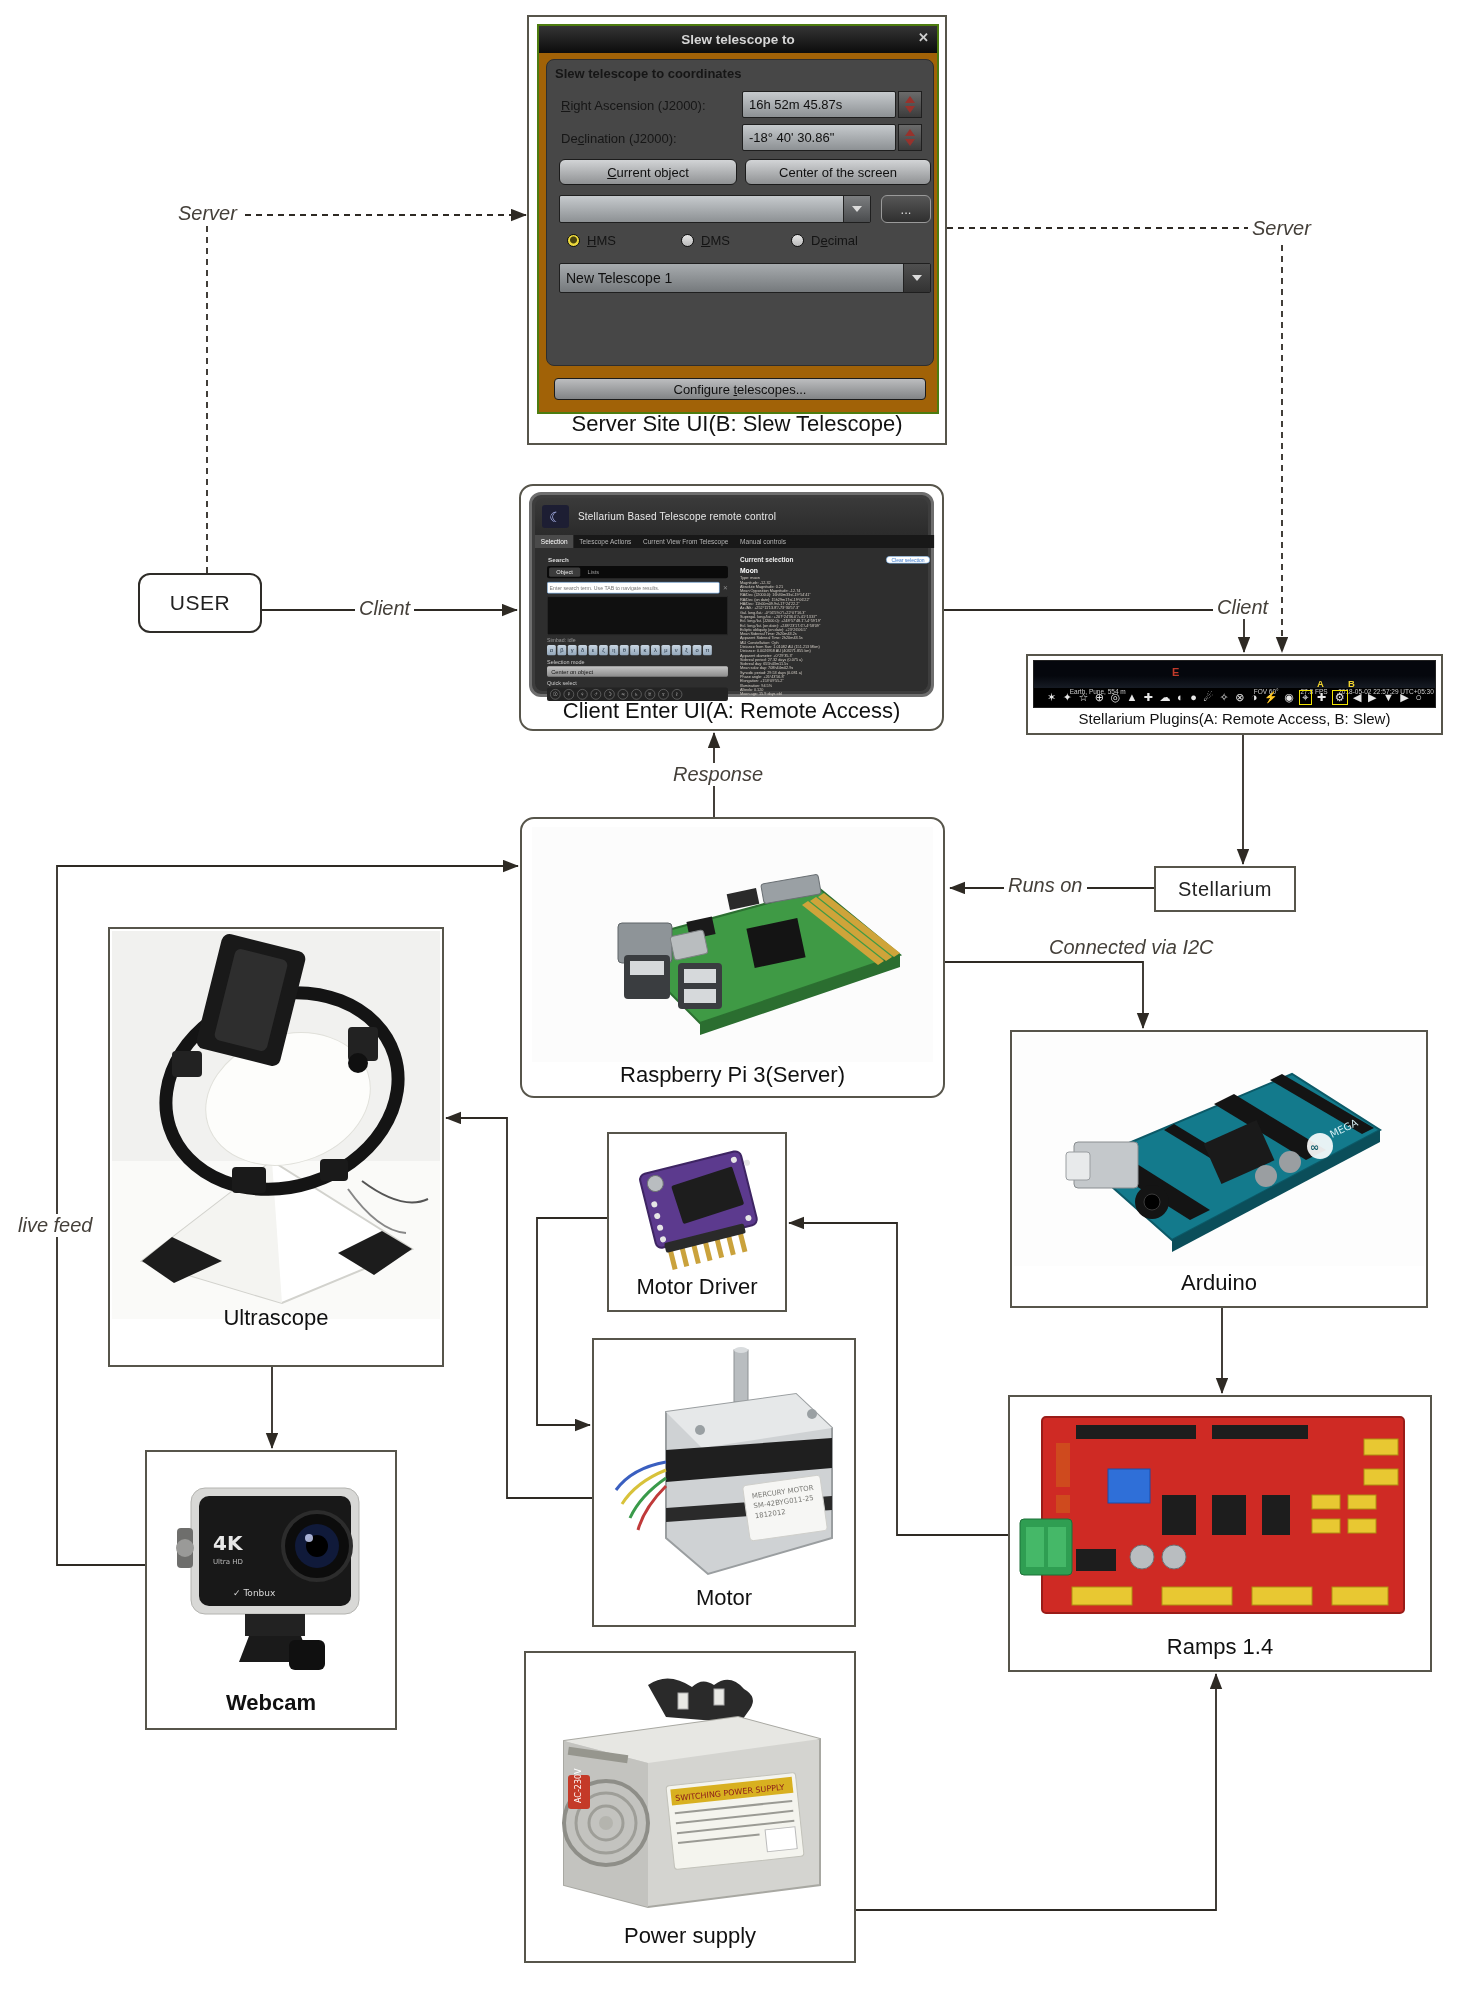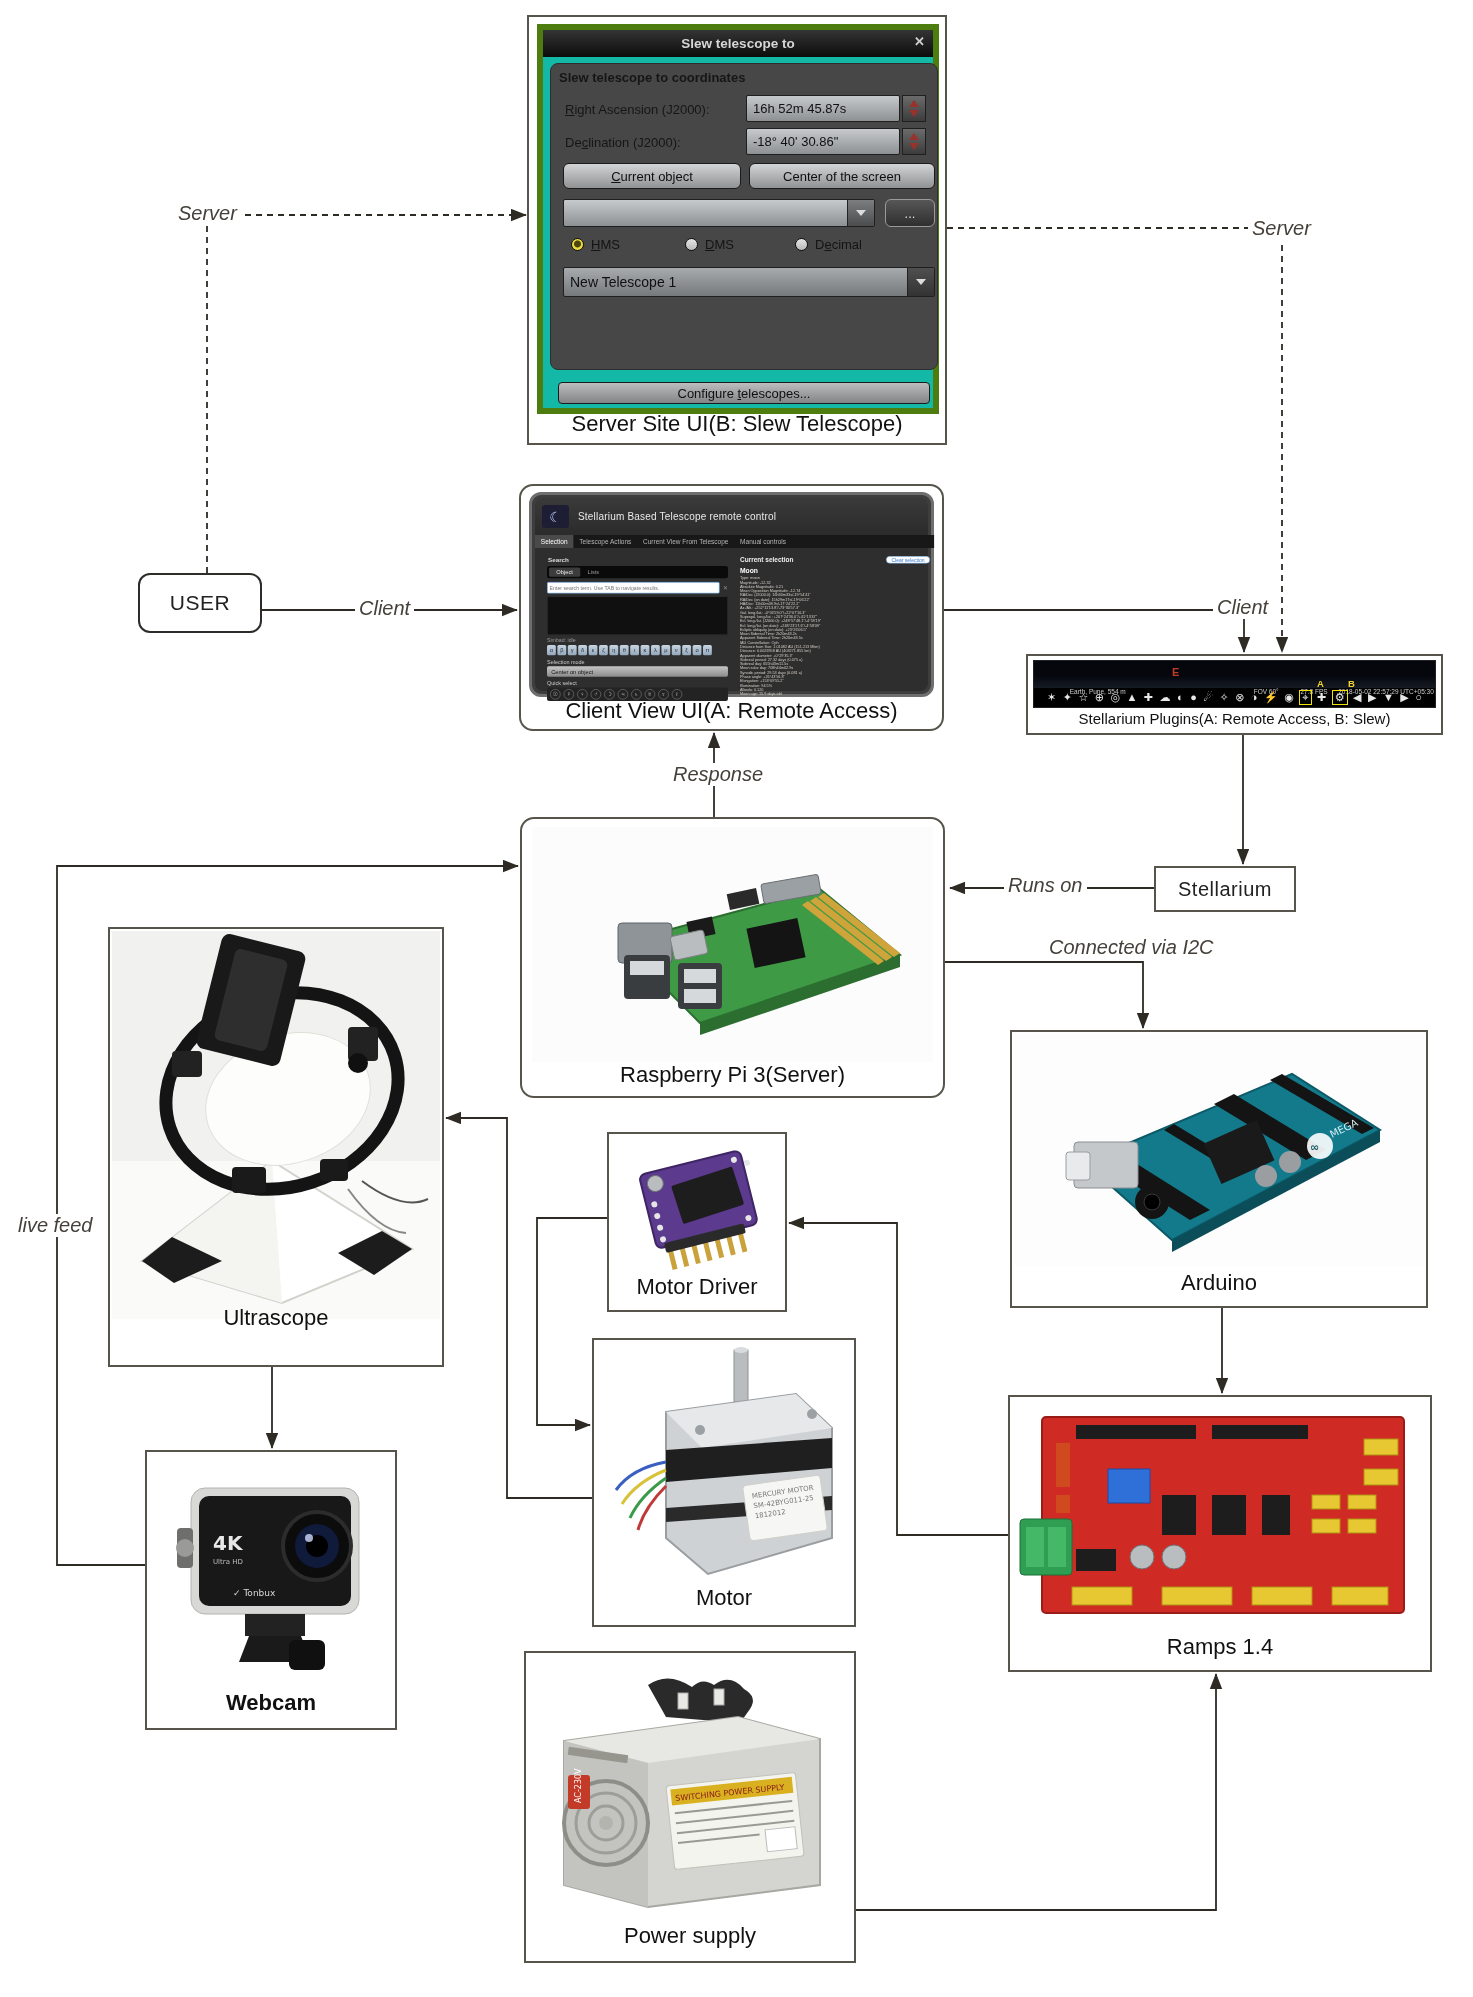--- a/index.html
+++ b/index.html
@@ -12,21 +12,21 @@
   .caption{position:absolute;left:0;right:0;text-align:center;font-size:22px;color:#111;}
   .cap-s{font-size:15px;}
   .edge-label{position:absolute;background:#fff;padding:0 4px;font-style:italic;font-size:20px;
               color:#45403a;white-space:nowrap;z-index:5;}
   .nodetext{display:flex;align-items:center;justify-content:center;width:100%;height:100%;
             font-size:21px;color:#222;letter-spacing:.5px;}
   #wires{position:absolute;left:0;top:0;z-index:1;}
   .box,.shot{z-index:2;}
   
   .shot{position:absolute;box-sizing:border-box;}
-  .dlg{background:#14b8a6;border:6px solid #4d7c0f;}
+  .dlg{background:#a16207;border:2px solid #4d7c0f;}
   .dlg-title{position:absolute;left:0;top:0;width:100%;height:27px;
              background:linear-gradient(#343434,#0c0c0c);display:flex;align-items:center;
              justify-content:center;font-size:13.5px;font-weight:bold;color:#d6d6d6;}
   .dlg-x{position:absolute;right:8px;top:4px;color:#cfcfcf;font-size:13px;font-weight:bold;}
   .dlg-panel{position:absolute;left:7px;top:33px;width:388px;height:307px;background:#474747;
              border-radius:8px;border:1px solid #2e2e2e;box-sizing:border-box;}
   .dlg-lab{position:absolute;font-size:13px;color:#161616;white-space:nowrap;}
   .fld{position:absolute;background:linear-gradient(#c6cacd,#8d9194);border:1px solid #1f1f1f;
        border-radius:2px;font-size:13px;color:#101010;display:flex;align-items:center;
        padding-left:6px;box-sizing:border-box;white-space:nowrap;}
@@ -308,21 +308,21 @@
               <div class="il">Synodic period: 29.53 days (0.081 a)</div>
               <div class="il">Phase angle: +26°43'56.8"</div>
               <div class="il">Elongation: +153°09'55.2"</div>
               <div class="il">Illumination: 94.5%</div>
               <div class="il">Albedo: 0.120</div>
               <div class="il">Moon age: 15.9 days old</div>
             </div>
       </div>
     </div>
   </div>
-  <div class="caption" style="bottom:5px;">Client View UI(A: Remote Access)</div>
+  <div class="caption" style="bottom:5px;">Client Enter UI(A: Remote Access)</div>
 </div>
 
 <div class="box" style="left:1026px;top:654px;width:417px;height:81px;border-width:2.5px;">
   <div class="shot plug" style="left:5px;top:4px;width:403px;height:48px;">
     <div class="plug-sky"></div>
     <div class="plug-e">E</div>
     <div class="plug-ab" style="left:283px;">A</div>
     <div class="plug-ab" style="left:314px;">B</div>
     <div class="scaled plug-status" style="left:0;top:27px;width:620px;transform:scale(0.65);">
       <span style="left:55px;">Earth, Pune, 554 m</span>

